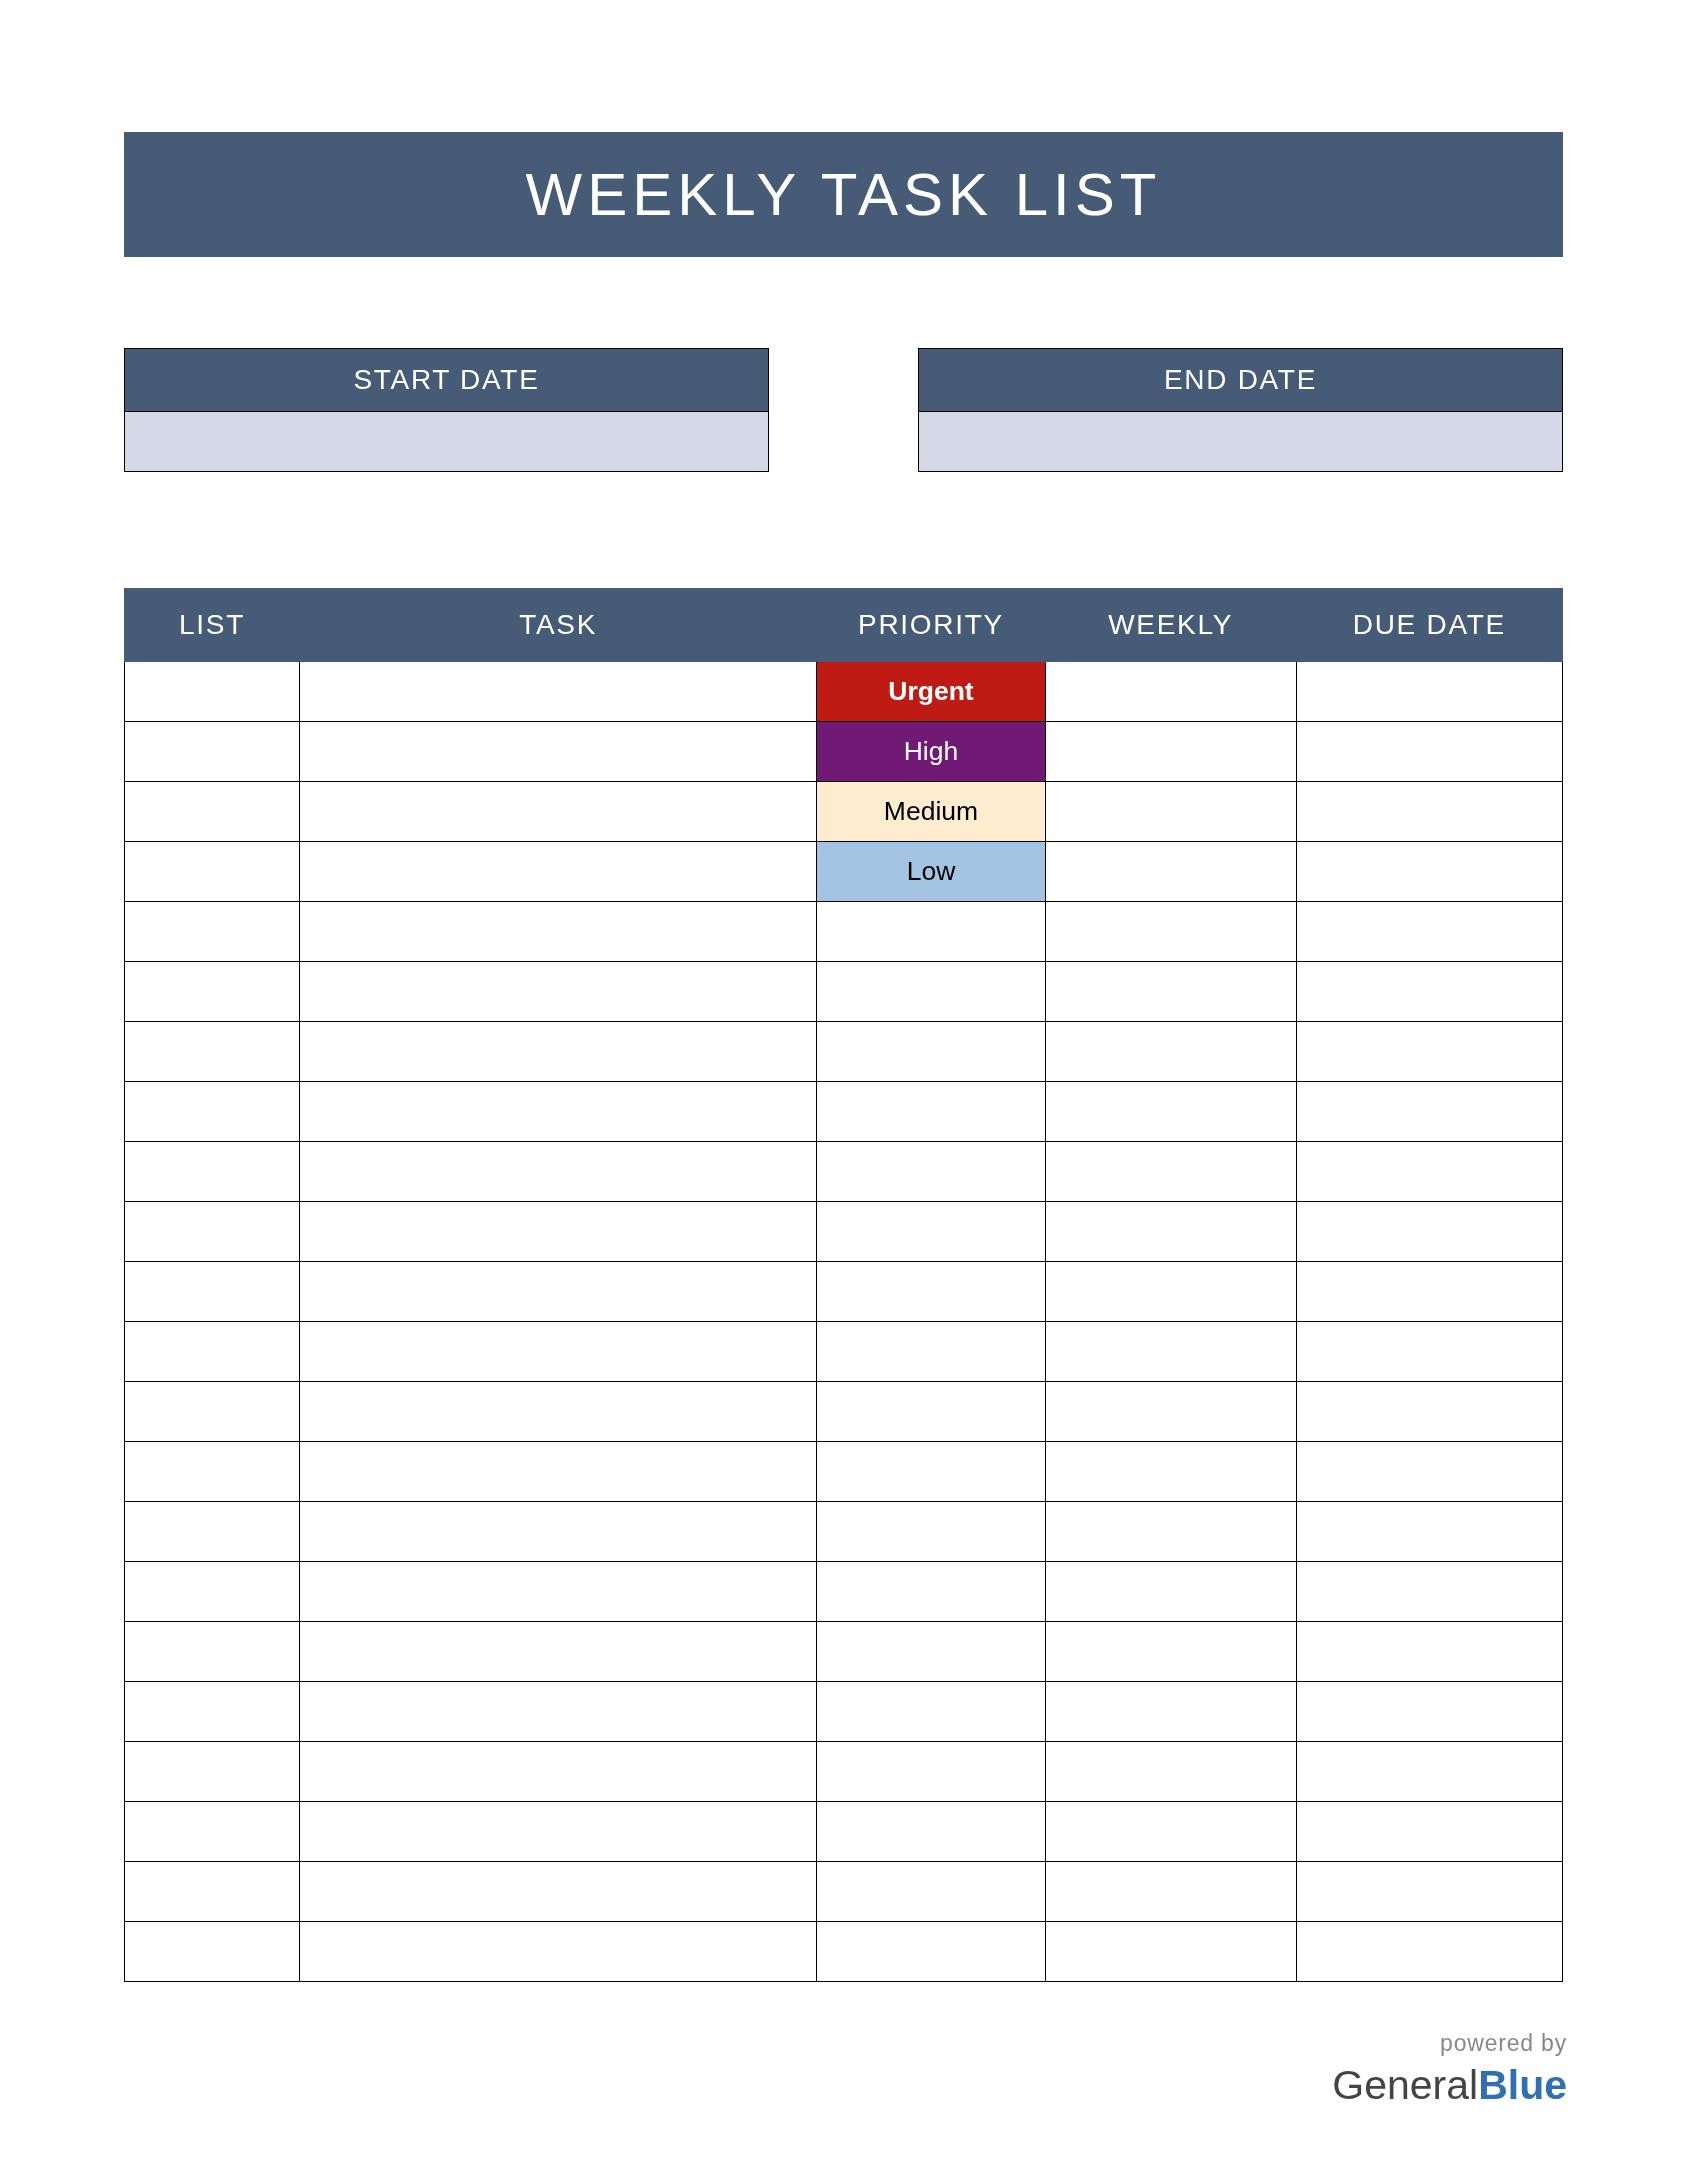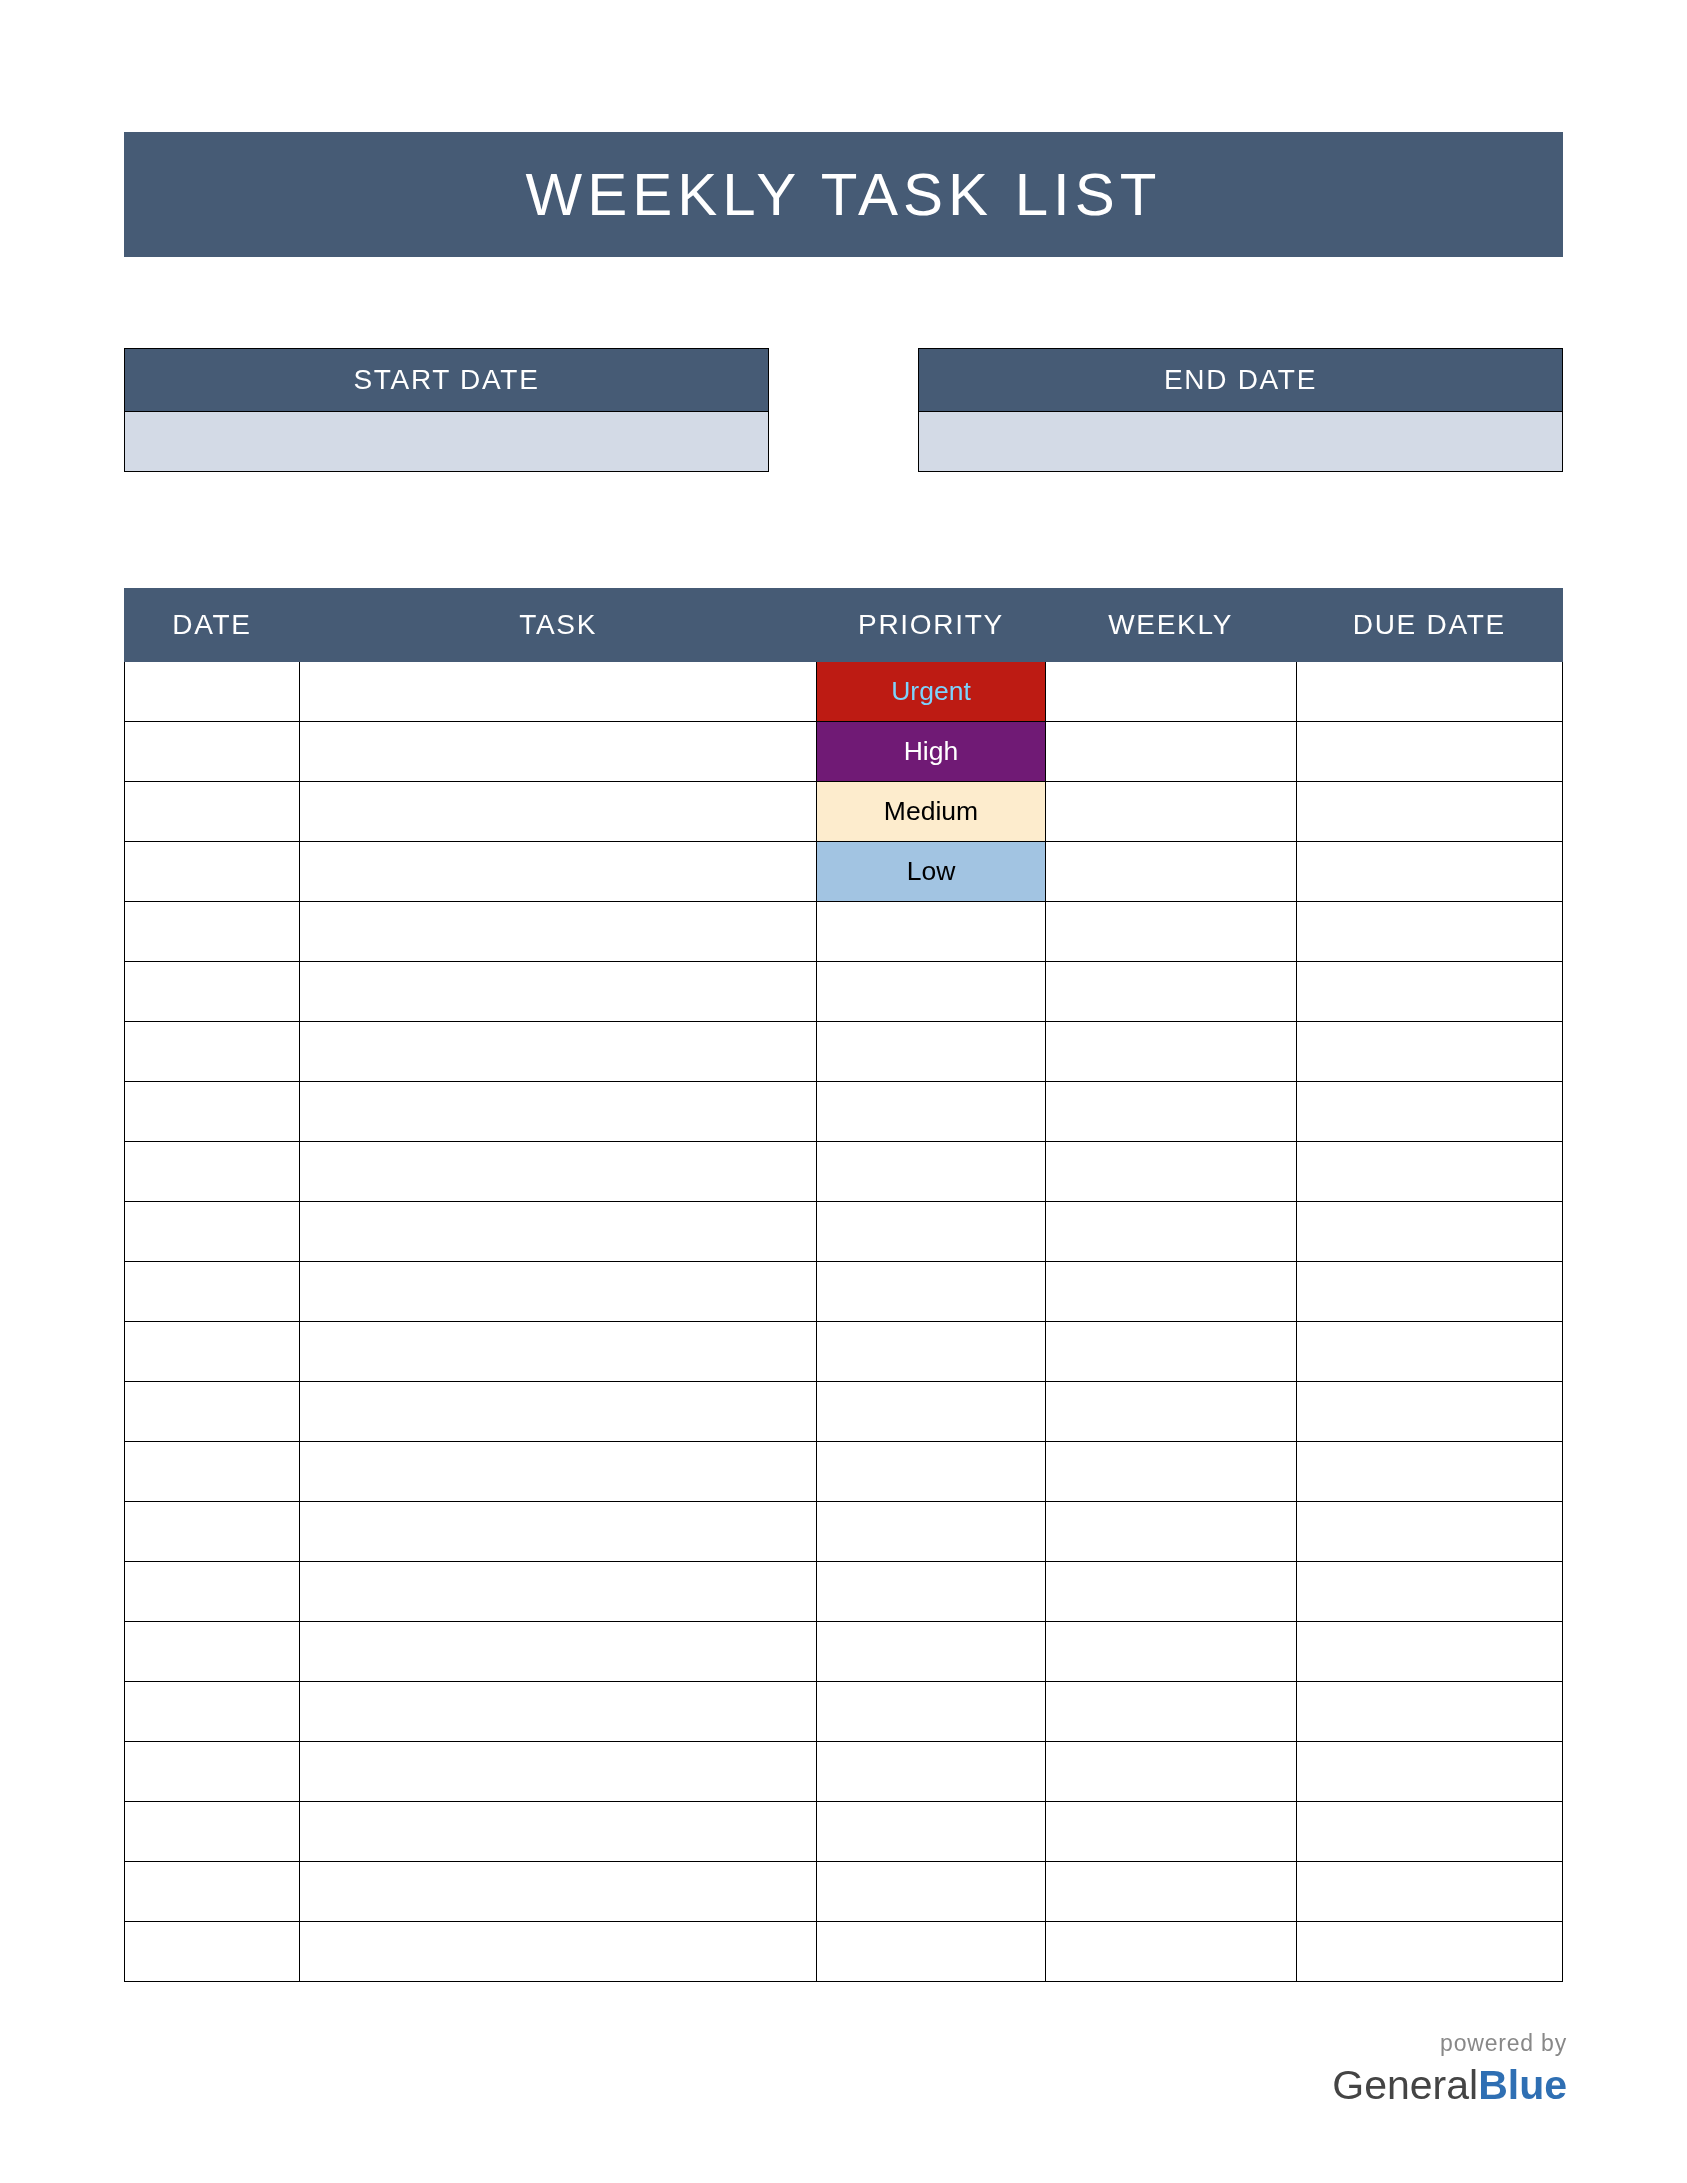--- a/index.html
+++ b/index.html
@@ -62,21 +62,21 @@
     height: 60px;
     text-align: center;
     font-size: 26.5px;
     vertical-align: middle;
   }
   .col-date { width: 11.5%; }
   .col-task { width: 34%; }
   .col-priority { width: 15%; }
   .col-status { width: 16.5%; }
   .col-duedate { width: 17.5%; }
-  .priority-urgent { background: #bd1b13; color: #7dd3fc; }
+  .priority-urgent { background: #bd1b13; color: #ffffff; font-weight: bold; }
   .priority-high   { background: #701a75; color: #fff; }
   .priority-medium { background: #fdeccd; color: #000; }
   .priority-low    { background: #a2c4e2; color: #000; }
   .footer {
     position: absolute;
     right: 120px;
     bottom: 74px;
     text-align: right;
   }
   .footer .powered {
@@ -110,21 +110,21 @@
 <table class="task-table">
   <colgroup>
     <col class="col-date">
     <col class="col-task">
     <col class="col-priority">
     <col class="col-status">
     <col class="col-duedate">
   </colgroup>
   <thead>
     <tr>
-      <th>DATE</th>
+      <th>LIST</th>
       <th>TASK</th>
       <th>PRIORITY</th>
       <th>WEEKLY</th>
       <th>DUE DATE</th>
     </tr>
   </thead>
   <tbody id="task-body">
       <tr>
         <td></td>
         <td></td>

